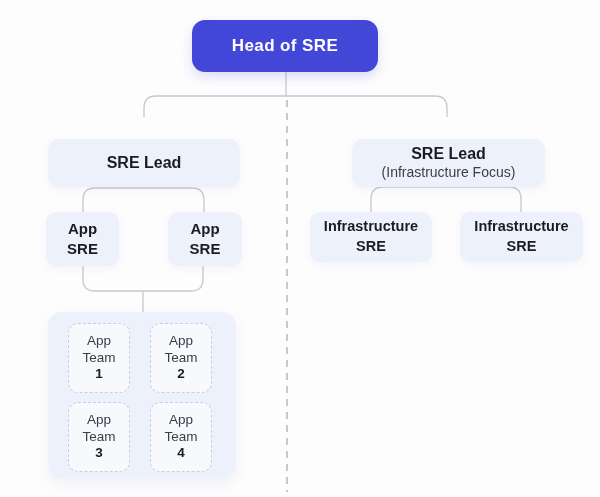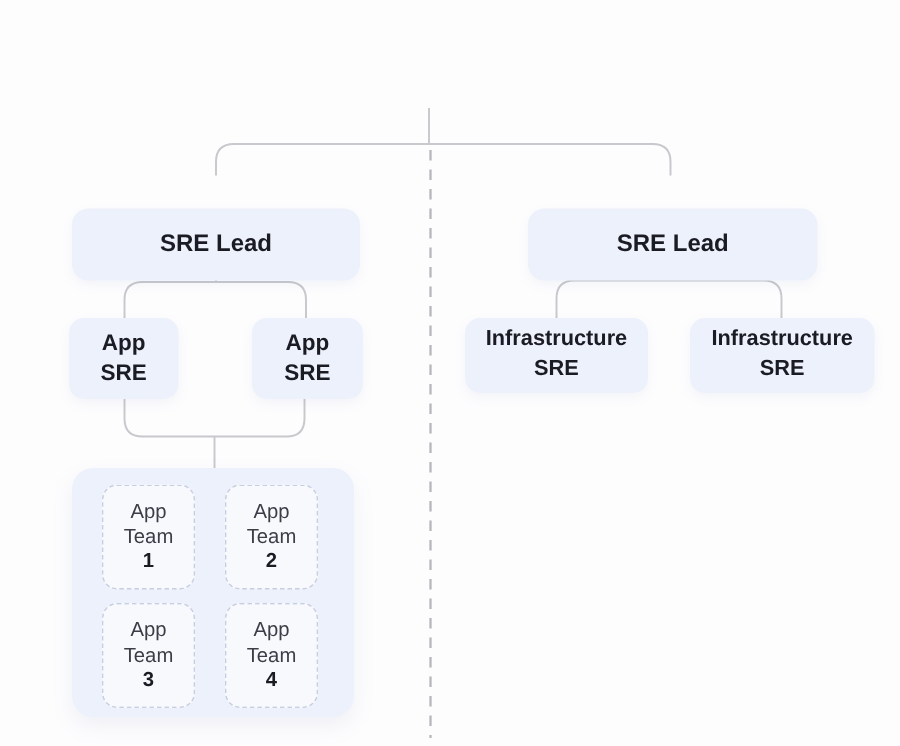--- a/index.html
+++ b/index.html
@@ -66,27 +66,29 @@
     <path d="M144 117 V108 Q144 96 156 96 H435 Q447 96 447 108 V117"></path>
     <line class="dashed" x1="287" y1="100" x2="287" y2="492"></line>
     <path d="M144 165 V 188"></path>
     <path d="M83 212 V200 Q83 188 95 188 H192 Q204 188 204 200 V212"></path>
     <path d="M83 266 V279 Q83 291 95 291 H191 Q203 291 203 279 V266"></path>
     <path d="M143 291 V 312"></path>
     <path d="M448 165 V 187"></path>
     <path d="M371 212 V199 Q371 187 383 187 H509 Q521 187 521 199 V212"></path>
   </svg>
 
+  <div class="box head">Head of SRE</div>
 
   <div class="box lead lead-app">
     <div class="title">SRE Lead</div>
   </div>
 
   <div class="box lead lead-infra">
     <div class="title">SRE Lead</div>
+    <div class="subtitle">(Infrastructure Focus)</div>
   </div>
 
   <div class="box member app-sre-1">
     <div class="line">App</div>
     <div class="line">SRE</div>
   </div>
 
   <div class="box member app-sre-2">
     <div class="line">App</div>
     <div class="line">SRE</div>

